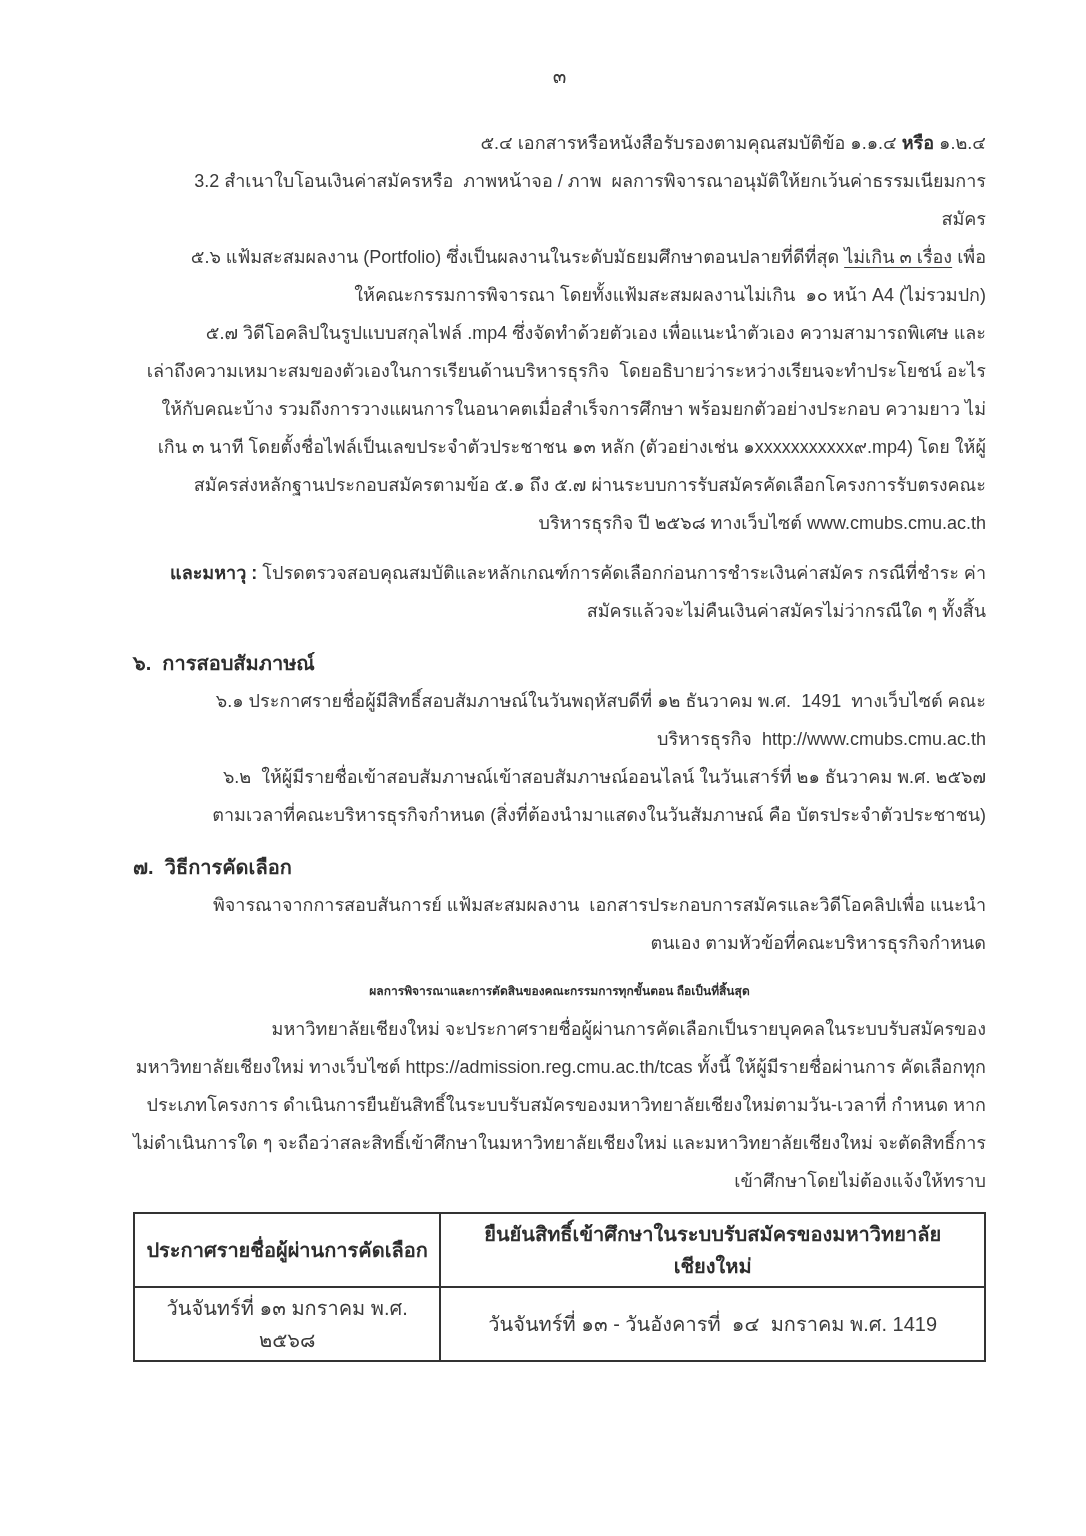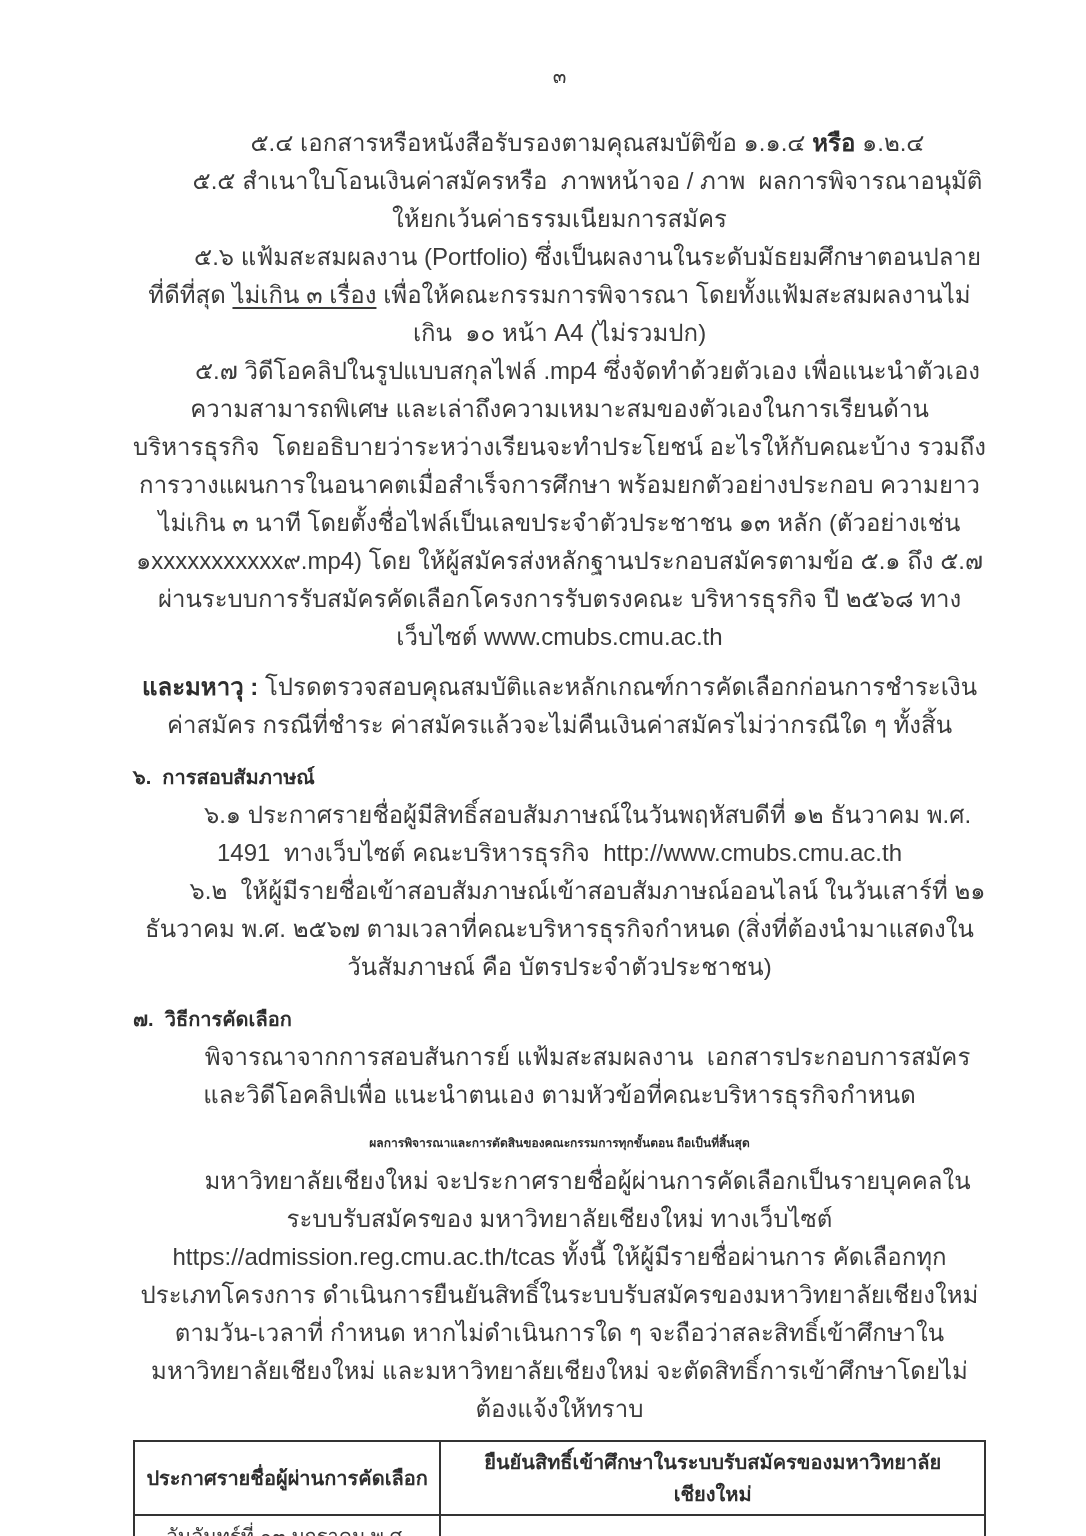--- a/index.html
+++ b/index.html
@@ -22,24 +22,24 @@
     background: #ffffff;
   }
   .pageno {
     text-align: center;
     font-size: 20px;
     margin: 0 0 36px 0;
     line-height: 24px;
   }
   .para {
     margin: 0;
-    font-size: 24px;
+    font-size: 18px;
     line-height: 38px;
     white-space: pre-wrap;
-    text-align: center;
+    text-align: right;
   }
   .indent { text-indent: 56px; }
   .b { font-weight: bold; color: #2e2e2e; }
   .u { text-decoration: underline; text-underline-offset: 4px; }
   .h {
     margin: 12px 0 0 0;
     font-size: 20px;
     line-height: 38px;
     font-weight: bold;
     color: #2e2e2e;
@@ -81,21 +81,21 @@
 </style>
 </head>
 <body>
 
 <div class="page">
 
   <p class="pageno">๓</p>
 
   <p class="para indent"><span>๕.๔ เอกสารหรือหนังสือรับรองตามคุณสมบัติข้อ ๑.๑.๔ </span><span class="b">หรือ</span><span> ๑.๒.๔</span></p>
 
-  <p class="para indent">๕.๕ สำเนาใบโอนเงินค่าสมัครหรือ  ภาพหน้าจอ / ภาพ  ผลการพิจารณาอนุมัติให้ยกเว้นค่าธรรมเนียมการสมัคร</p>
+  <p class="para indent">3.2 สำเนาใบโอนเงินค่าสมัครหรือ  ภาพหน้าจอ / ภาพ  ผลการพิจารณาอนุมัติให้ยกเว้นค่าธรรมเนียมการสมัคร</p>
 
   <p class="para indent"><span>๕.๖ แฟ้มสะสมผลงาน (Portfolio) ซึ่งเป็นผลงานในระดับมัธยมศึกษาตอนปลายที่ดีที่สุด </span><span class="u">ไม่เกิน ๓ เรื่อง</span><span> เพื่อให้คณะกรรมการพิจารณา โดยทั้งแฟ้มสะสมผลงานไม่เกิน  ๑๐ หน้า A4 (ไม่รวมปก)</span></p>
 
   <p class="para indent">๕.๗ วิดีโอคลิปในรูปแบบสกุลไฟล์ .mp4 ซึ่งจัดทำด้วยตัวเอง เพื่อแนะนำตัวเอง ความสามารถพิเศษ และเล่าถึงความเหมาะสมของตัวเองในการเรียนด้านบริหารธุรกิจ  โดยอธิบายว่าระหว่างเรียนจะทำประโยชน์ อะไรให้กับคณะบ้าง รวมถึงการวางแผนการในอนาคตเมื่อสำเร็จการศึกษา พร้อมยกตัวอย่างประกอบ ความยาว ไม่เกิน ๓ นาที โดยตั้งชื่อไฟล์เป็นเลขประจำตัวประชาชน ๑๓ หลัก (ตัวอย่างเช่น ๑xxxxxxxxxxx๙.mp4) โดย ให้ผู้สมัครส่งหลักฐานประกอบสมัครตามข้อ ๕.๑ ถึง ๕.๗ ผ่านระบบการรับสมัครคัดเลือกโครงการรับตรงคณะ บริหารธุรกิจ ปี ๒๕๖๘ ทางเว็บไซต์ www.cmubs.cmu.ac.th</p>
 
   <p class="para mt-md"><span class="b">และมหาวุ :</span><span> โปรดตรวจสอบคุณสมบัติและหลักเกณฑ์การคัดเลือกก่อนการชำระเงินค่าสมัคร กรณีที่ชำระ ค่าสมัครแล้วจะไม่คืนเงินค่าสมัครไม่ว่ากรณีใด ๆ ทั้งสิ้น</span></p>
 
   <p class="h mt-lg">๖.  การสอบสัมภาษณ์</p>
 
   <p class="para indent">๖.๑ ประกาศรายชื่อผู้มีสิทธิ์สอบสัมภาษณ์ในวันพฤหัสบดีที่ ๑๒ ธันวาคม พ.ศ.  1491  ทางเว็บไซต์ คณะบริหารธุรกิจ  http://www.cmubs.cmu.ac.th</p>

